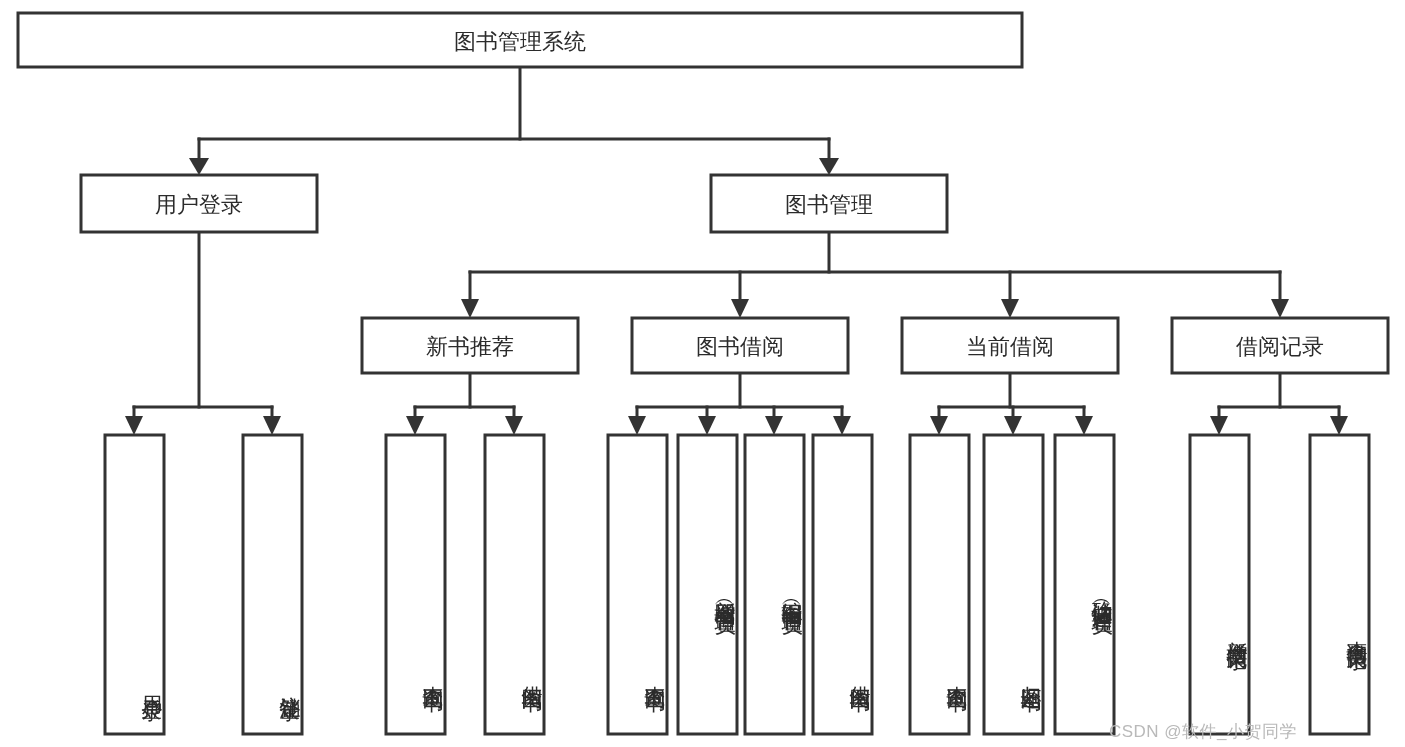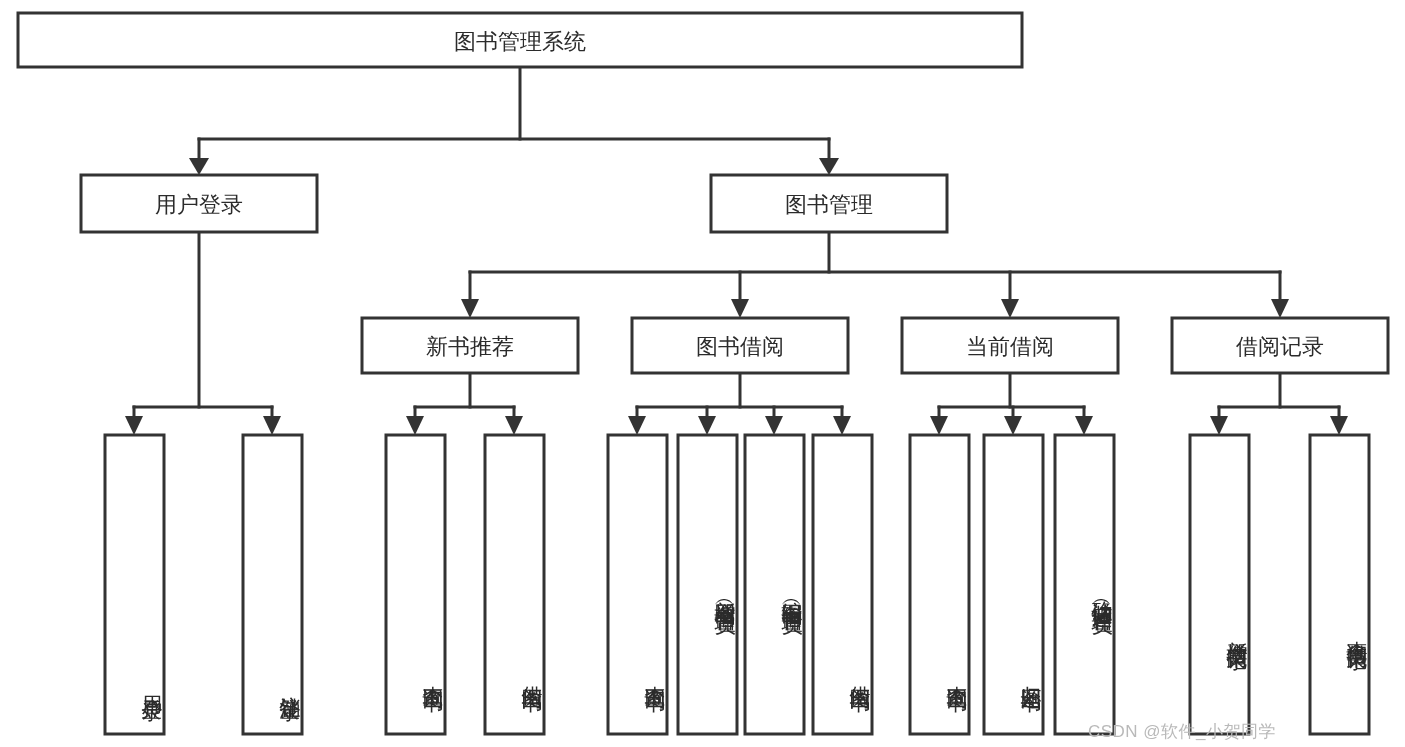--- a/index.html
+++ b/index.html
@@ -11,20 +11,21 @@
     width: 1405px;
     height: 747px;
     font-family: "Liberation Sans", "DejaVu Sans", sans-serif;
     overflow: hidden;
     position: relative;
   }
   #diagram-root {
     position: relative;
     width: 1276px;
     height: 747px;
+    padding-left: 27px;
   }
   svg#tree-svg {
     position: absolute;
     top: 0;
     left: 0;
     width: 1405px;
     height: 747px;
     display: block;
   }
   .node-rect {
@@ -58,21 +59,21 @@
     letter-spacing: 2px;
     color: #2b2b2b;
     display: flex;
     align-items: flex-start;
     justify-content: center;
     white-space: nowrap;
     pointer-events: none;
   }
   .watermark {
     position: absolute;
-    right: 0;
+    right: 6px;
     bottom: 4px;
     font-family: "Liberation Sans", "DejaVu Sans", sans-serif;
     font-size: 17px;
     color: #b9b9b9;
     letter-spacing: 0.5px;
     user-select: none;
   }
 </style>
 </head>
 <body>

